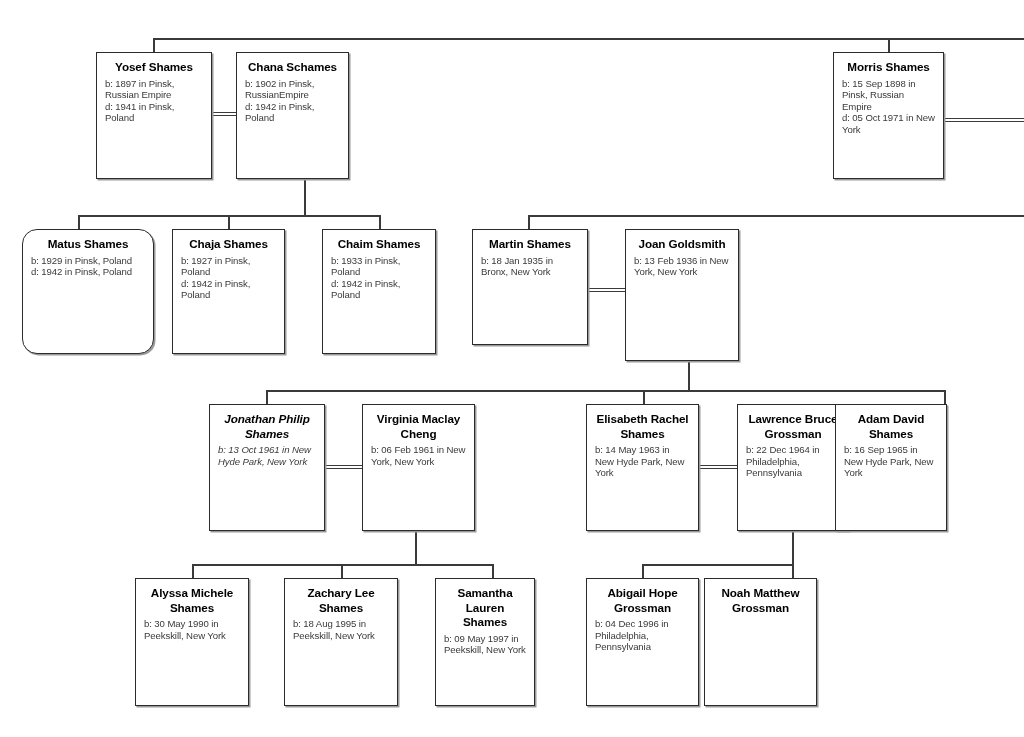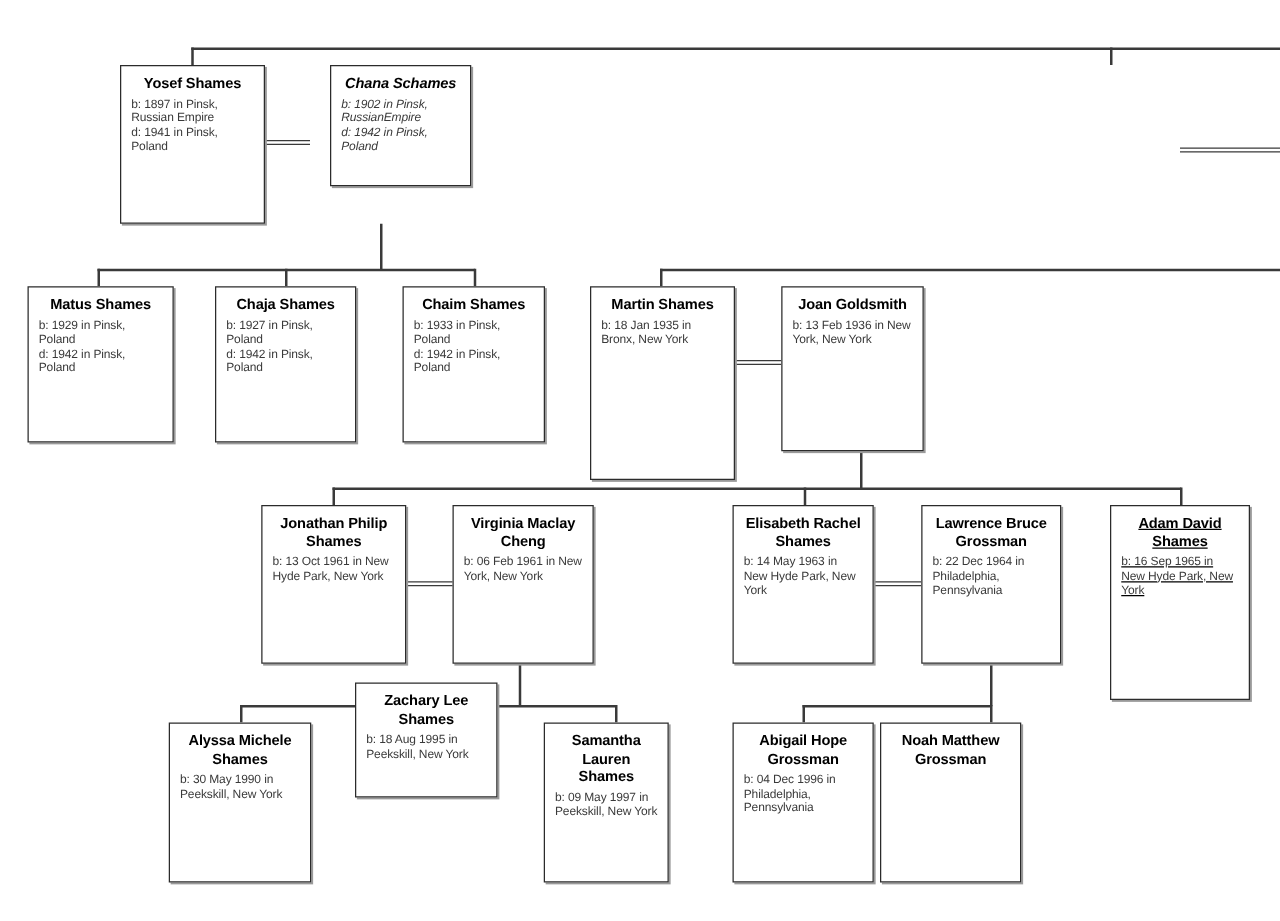--- a/index.html
+++ b/index.html
@@ -90,86 +90,91 @@
   <div class="ln hl" style="left:642px;top:564px;width:151px;"></div>
   <div class="ln vl" style="left:642px;top:564px;height:14px;"></div>
   <div class="ln vl" style="left:792px;top:564px;height:14px;"></div>
 
   <div class="node" style="left:96px;top:52px;width:116px;height:127px;">
     <p class="nm">Yosef Shames</p>
     <p class="fact">b: 1897 in Pinsk, Russian Empire</p>
     <p class="fact">d: 1941 in Pinsk, Poland</p>
   </div>
 
-  <div class="node" style="left:264px;top:52px;width:113px;height:97px;font-style:italic;">
+  <div class="node" style="left:236px;top:52px;width:113px;height:127px;">
     <p class="nm">Chana Schames</p>
     <p class="fact">b: 1902 in Pinsk, RussianEmpire</p>
     <p class="fact">d: 1942 in Pinsk, Poland</p>
   </div>
 
+  <div class="node" style="left:833px;top:52px;width:111px;height:127px;">
+    <p class="nm">Morris Shames</p>
+    <p class="fact">b: 15 Sep 1898 in Pinsk, Russian Empire</p>
+    <p class="fact">d: 05 Oct 1971 in New York</p>
+  </div>
 
-  <div class="node" style="left:22px;top:229px;width:117px;height:125px;">
+  <div class="node" style="left:22px;top:229px;width:132px;height:125px;border-radius:15px;">
     <p class="nm">Matus Shames</p>
     <p class="fact">b: 1929 in Pinsk, Poland</p>
     <p class="fact">d: 1942 in Pinsk, Poland</p>
   </div>
 
   <div class="node" style="left:172px;top:229px;width:113px;height:125px;">
     <p class="nm">Chaja Shames</p>
     <p class="fact">b: 1927 in Pinsk, Poland</p>
     <p class="fact">d: 1942 in Pinsk, Poland</p>
   </div>
 
   <div class="node" style="left:322px;top:229px;width:114px;height:125px;">
     <p class="nm">Chaim Shames</p>
     <p class="fact">b: 1933 in Pinsk, Poland</p>
     <p class="fact">d: 1942 in Pinsk, Poland</p>
   </div>
 
-  <div class="node" style="left:472px;top:229px;width:116px;height:155px;">
+  <div class="node" style="left:472px;top:229px;width:116px;height:116px;">
     <p class="nm">Martin Shames</p>
     <p class="fact">b: 18 Jan 1935 in Bronx, New York</p>
   </div>
 
   <div class="node" style="left:625px;top:229px;width:114px;height:132px;">
     <p class="nm">Joan Goldsmith</p>
     <p class="fact">b: 13 Feb 1936 in New York, New York</p>
   </div>
 
-  <div class="node" style="left:209px;top:404px;width:116px;height:127px;">
+  <div class="node" style="left:209px;top:404px;width:116px;height:127px;font-style:italic;">
     <p class="nm">Jonathan Philip Shames</p>
     <p class="fact">b: 13 Oct 1961 in New Hyde Park, New York</p>
   </div>
 
   <div class="node" style="left:362px;top:404px;width:113px;height:127px;">
     <p class="nm">Virginia Maclay Cheng</p>
     <p class="fact">b: 06 Feb 1961 in New York, New York</p>
   </div>
 
   <div class="node" style="left:586px;top:404px;width:113px;height:127px;">
     <p class="nm">Elisabeth Rachel Shames</p>
     <p class="fact">b: 14 May 1963 in New Hyde Park, New York</p>
   </div>
 
   <div class="node" style="left:737px;top:404px;width:112px;height:127px;">
     <p class="nm">Lawrence Bruce Grossman</p>
     <p class="fact">b: 22 Dec 1964 in Philadelphia, Pennsylvania</p>
   </div>
 
-  <div class="node" style="left:888px;top:404px;width:112px;height:156px;text-decoration:underline;">
+  <div class="node" style="left:835px;top:404px;width:112px;height:127px;">
     <p class="nm">Adam David Shames</p>
     <p class="fact">b: 16 Sep 1965 in New Hyde Park, New York</p>
   </div>
 
   <div class="node" style="left:135px;top:578px;width:114px;height:128px;">
     <p class="nm">Alyssa Michele Shames</p>
     <p class="fact">b: 30 May 1990 in Peekskill, New York</p>
   </div>
 
-  <div class="node" style="left:284px;top:546px;width:114px;height:92px;">
+  <div class="node" style="left:284px;top:578px;width:114px;height:128px;">
     <p class="nm">Zachary Lee Shames</p>
     <p class="fact">b: 18 Aug 1995 in Peekskill, New York</p>
   </div>
 
   <div class="node" style="left:435px;top:578px;width:100px;height:128px;">
     <p class="nm">Samantha Lauren Shames</p>
     <p class="fact">b: 09 May 1997 in Peekskill, New York</p>
   </div>
 
   <div class="node" style="left:586px;top:578px;width:113px;height:128px;">

